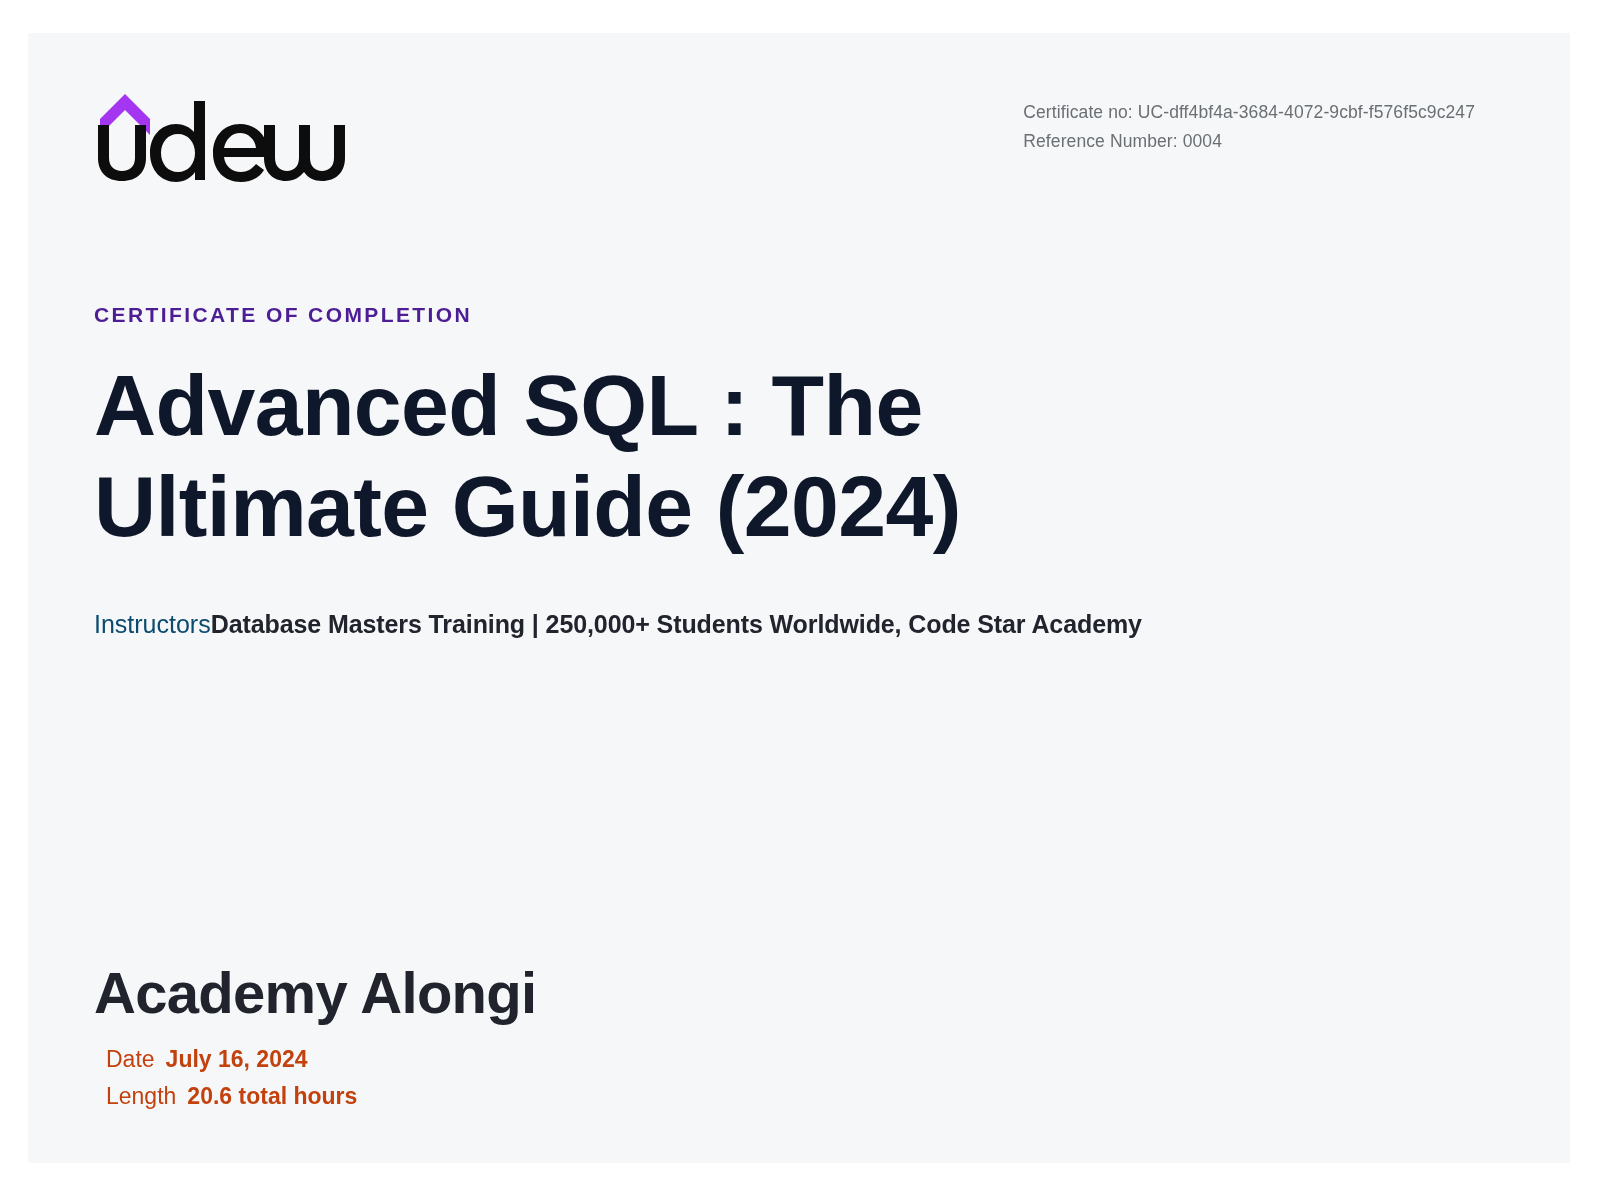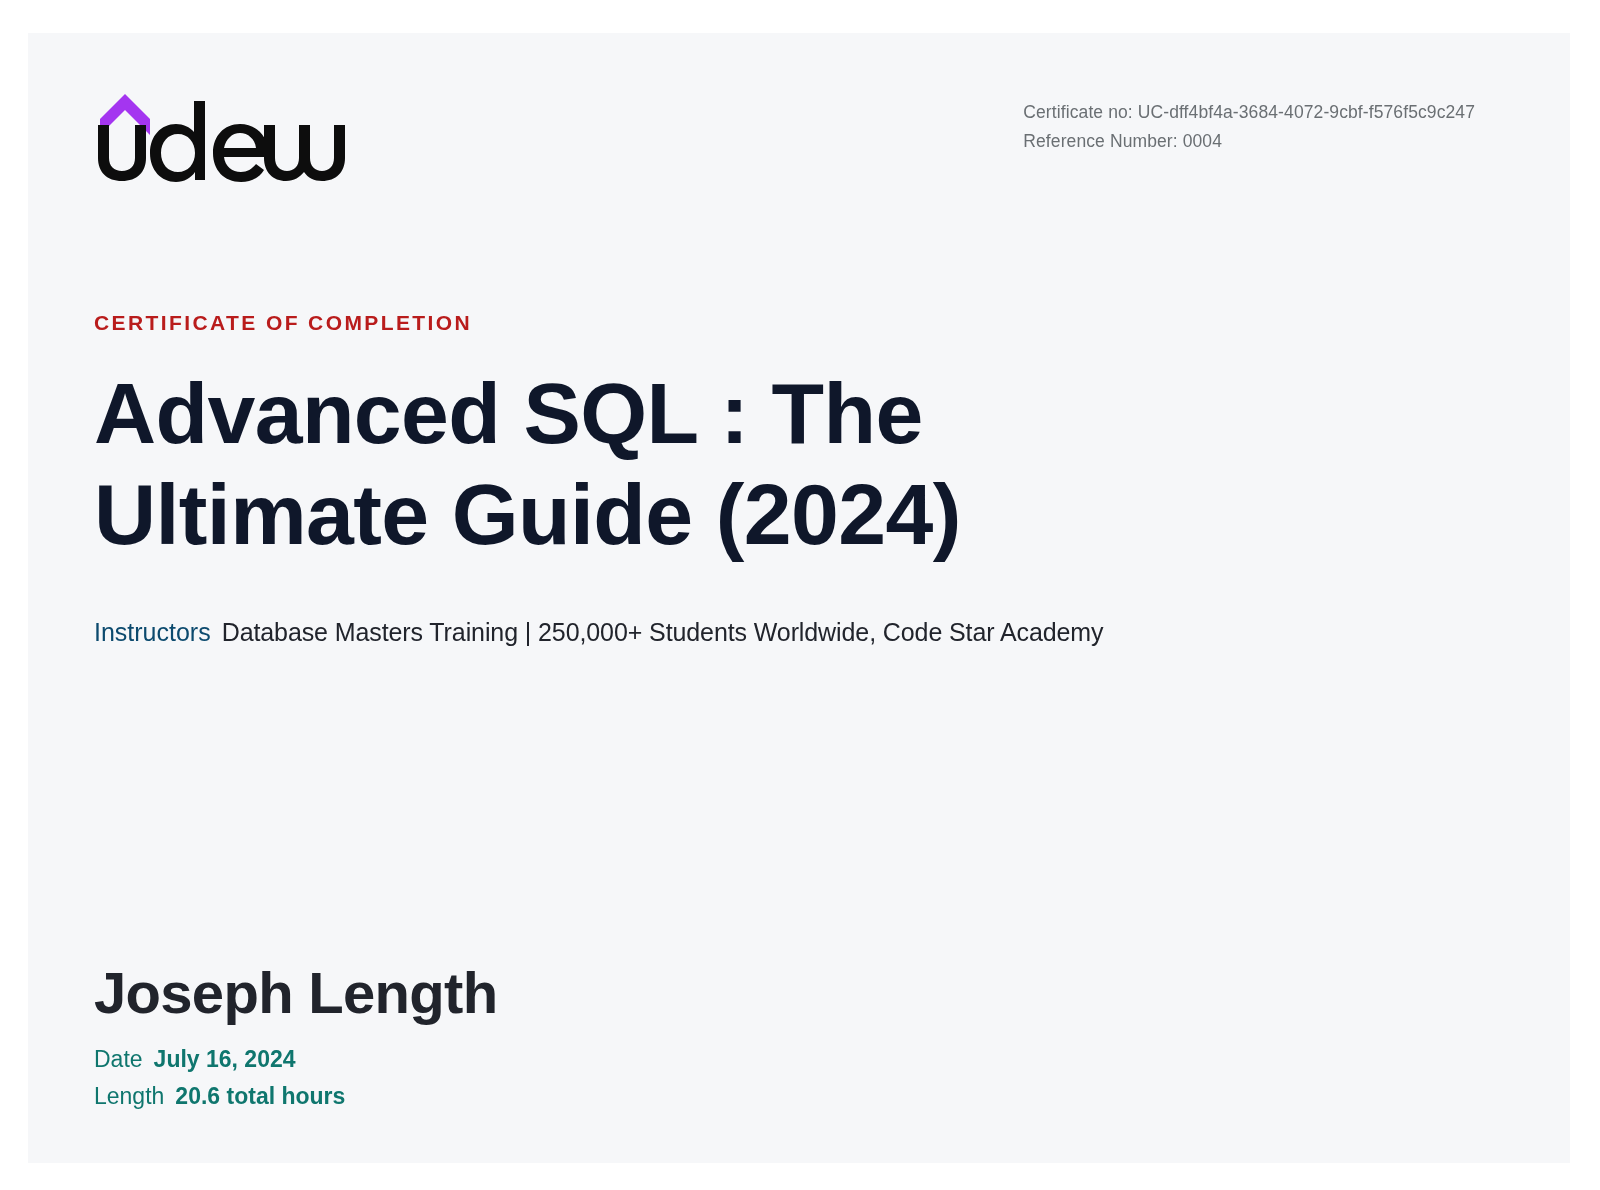--- a/index.html
+++ b/index.html
@@ -59,23 +59,23 @@
     position: absolute;
     left: 66px;
     top: 262px;
     right: 60px;
   }
 
   .cert-kicker {
     font-size: 21px;
     font-weight: bold;
     letter-spacing: 2.4px;
-    color: #b91c1c;
+    color: #4c1d95;
     text-transform: uppercase;
-    margin: 16px 0 28px 0;
+    margin: 8px 0 28px 0;
   }
 
   .course-title {
     font-size: 86px;
     font-weight: bold;
     line-height: 1.17;
     letter-spacing: -0.6px;
     color: #0f172a;
     margin: 0;
     max-width: 1090px;
@@ -85,22 +85,21 @@
     margin-top: 52px;
     font-size: 25px;
     color: #21242c;
     line-height: 1.3;
   }
   .instructors-label {
     font-weight: normal;
     color: #0c4a6e;
   }
   .instructors-names {
-    font-weight: normal;
-    margin-left: 11px;
+    font-weight: bold;
     letter-spacing: -0.1px;
   }
 
   
   .cert-footer {
     position: absolute;
     left: 66px;
     bottom: 48px;
   }
 
@@ -108,23 +107,24 @@
     font-size: 58px;
     font-weight: bold;
     color: #21242c;
     letter-spacing: -0.7px;
     line-height: 1.1;
     margin: 0 0 16px 0;
   }
 
   .detail-row {
     font-size: 23px;
-    color: #0f766e;
+    color: #c2410c;
     line-height: 37px;
     white-space: nowrap;
+    margin-left: 12px;
   }
   .detail-label { font-weight: normal; }
   .detail-value { font-weight: bold; margin-left: 11px; }
 </style>
 </head>
 <body>
 
 <div class="certificate-card">
 
   <div class="cert-header">
@@ -150,21 +150,21 @@
 
   <div class="cert-body">
     <div class="cert-kicker">CERTIFICATE OF COMPLETION</div>
     <h1 class="course-title">Advanced SQL : The Ultimate Guide (2024)</h1>
     <div class="instructors-row">
       <span class="instructors-label">Instructors</span><span class="instructors-names">Database Masters Training | 250,000+ Students Worldwide,  Code Star Academy</span>
     </div>
   </div>
 
   <div class="cert-footer">
-    <div class="recipient-name">Joseph Length</div>
+    <div class="recipient-name">Academy Alongi</div>
     <div class="detail-row">
       <span class="detail-label">Date</span><span class="detail-value">July 16, 2024</span>
     </div>
     <div class="detail-row">
       <span class="detail-label">Length</span><span class="detail-value">20.6 total hours</span>
     </div>
   </div>
 
 </div>
 

